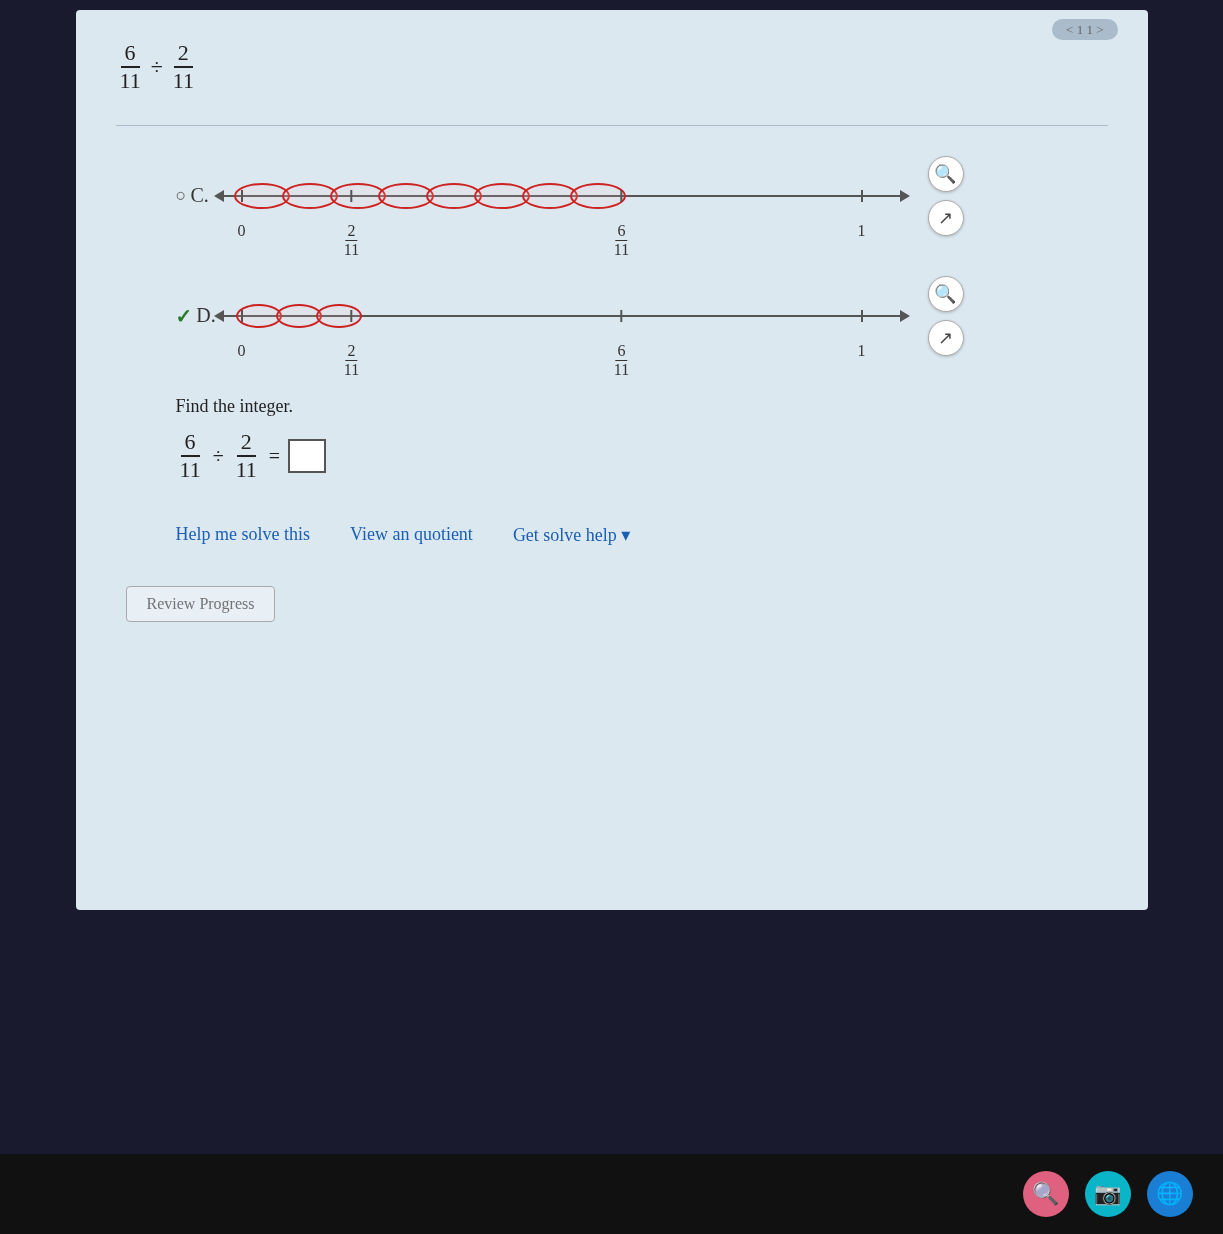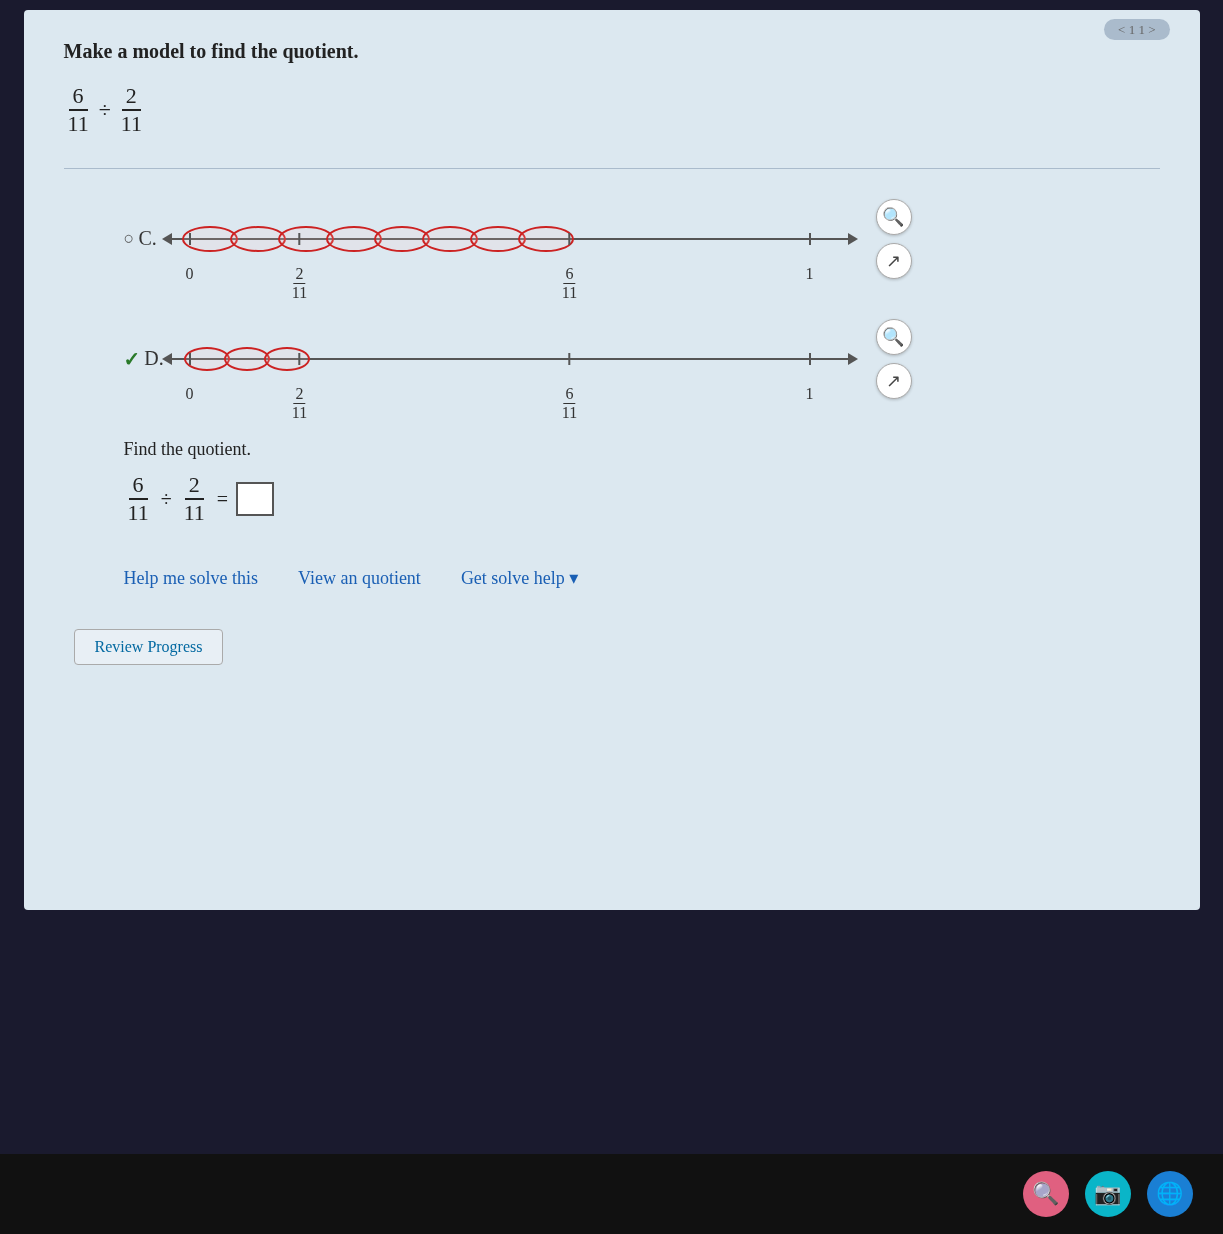--- a/index.html
+++ b/index.html
@@ -7,21 +7,21 @@
       background: #1a1a2e;
       font-family: 'Times New Roman', serif;
       width: 1223px;
       height: 1234px;
       overflow: hidden;
       position: relative;
     }
 
     .main-content {
       background: #dce8f0;
-      width: 1176px;
+      width: 1072px;
       min-height: 900px;
       margin: 10px auto 0;
       padding: 30px 40px;
       position: relative;
       border-radius: 4px;
     }
 
     .instruction {
       font-size: 20px;
       font-weight: bold;
@@ -234,21 +234,21 @@
       color: #444;
       margin-top: 4px;
     }
 
     
     .help-buttons {
       display: flex;
       gap: 40px;
       margin-top: 40px;
       padding-left: 60px;
-      align-items: flex-end;
+      align-items: center;
     }
 
     .help-btn {
       font-size: 18px;
       color: #1a5fb4;
       cursor: pointer;
       background: none;
       border: none;
       font-family: inherit;
       font-weight: 500;
@@ -258,21 +258,21 @@
     .review-section {
       margin-top: 40px;
       padding-left: 10px;
     }
 
     .review-btn {
       border: 1.5px solid #aaa;
       background: #e8eff5;
       padding: 8px 20px;
       font-size: 16px;
-      color: #0369a1;
+      color: #737373;
       cursor: pointer;
       border-radius: 4px;
       font-family: inherit;
     }
 
     
     .taskbar {
       position: absolute;
       bottom: 0;
       left: 0;
@@ -318,21 +318,20 @@
   </style>
 </head>
 <body>
 
 <div class="main-content">
 
   <div class="top-hint-bar">
     <span class="hint-pill">&lt; 1 1 &gt;</span>
   </div>
 
-  <div class="instruction">Make a model to find the quotient.</div>
 
   <div class="fraction-display">
     <span class="fraction">
       <span class="num">6</span>
       <span class="den">11</span>
     </span>
     <span>÷</span>
     <span class="fraction">
       <span class="num">2</span>
       <span class="den">11</span>
@@ -432,21 +431,21 @@
 
       <div style="display:flex; flex-direction:column; gap:8px; margin-left:10px;">
         <div class="icon-btn">🔍</div>
         <div class="icon-btn">↗</div>
       </div>
     </div>
 
   </div>
 
   <div class="quotient-section">
-    <div class="quotient-title">Find the quotient.</div>
+    <div class="quotient-title">Find the integer.</div>
     <div class="quotient-equation">
       <span class="fraction">
         <span class="num">6</span>
         <span class="den">11</span>
       </span>
       <span>÷</span>
       <span class="fraction">
         <span class="num">2</span>
         <span class="den">11</span>
       </span>

